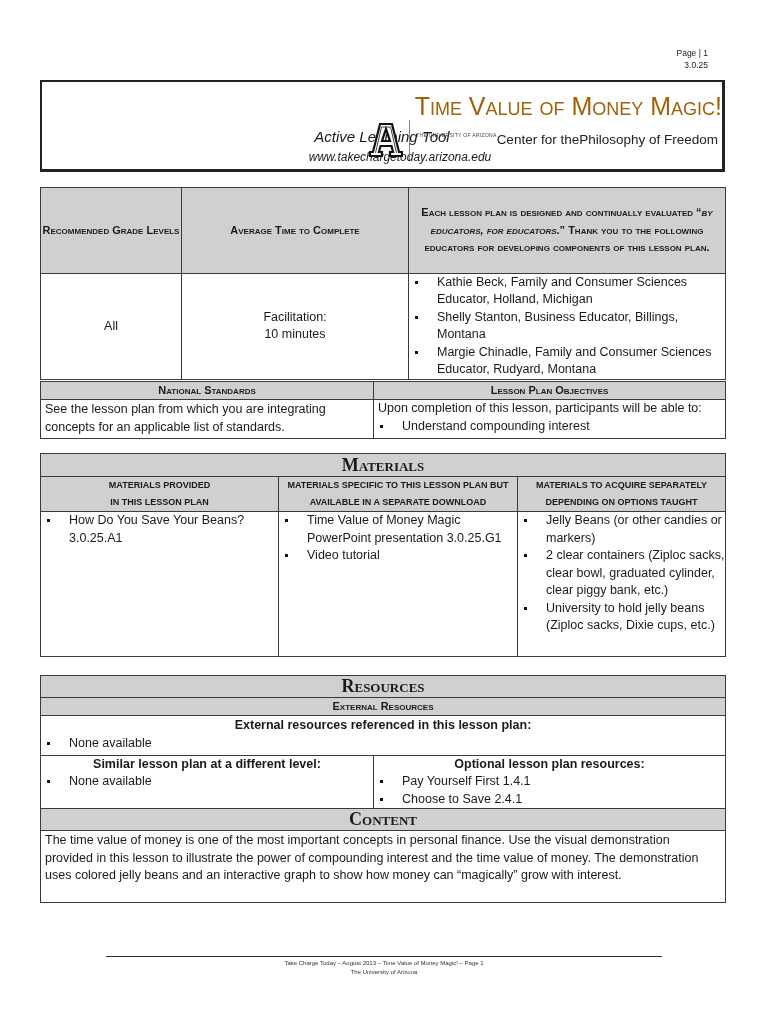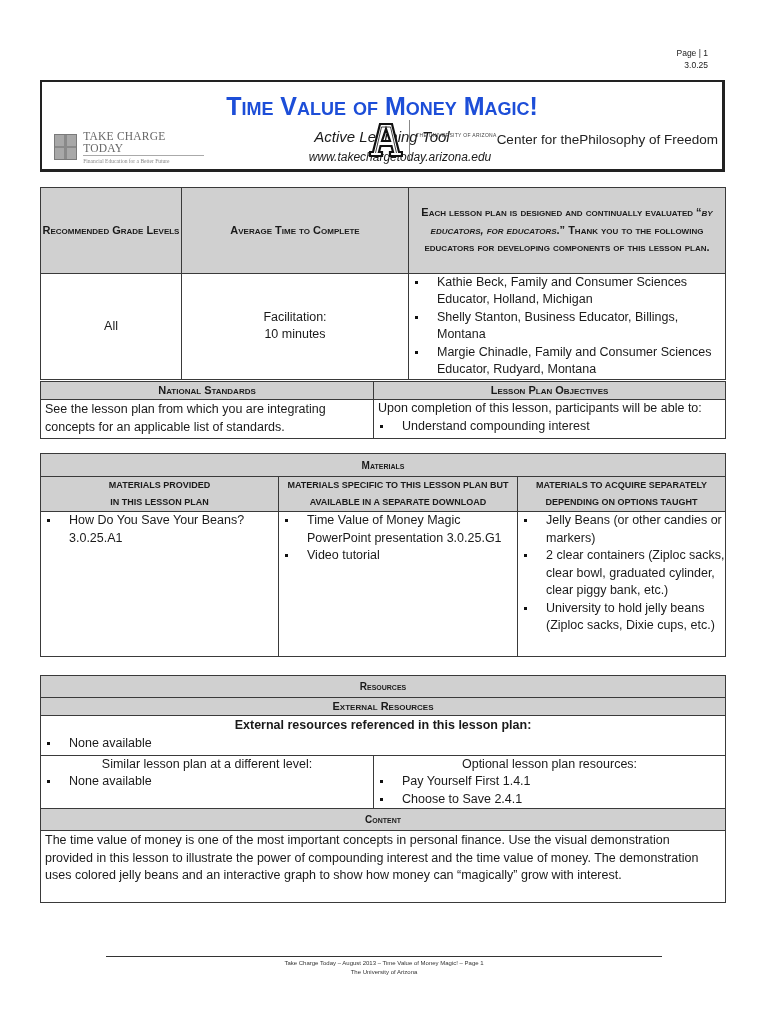--- a/index.html
+++ b/index.html
@@ -26,26 +26,26 @@
       width: 685px;
       height: 92px;
       border: 2px solid #222;
       border-right-width: 3px;
       border-bottom-width: 3px;
     }
     .title-main {
       position: absolute;
       top: 10px;
       left: 0; right: 0;
-      text-align: center;
+      text-align: right;
       font-size: 25px;
-      font-weight: bold;
+      font-weight: normal;
       font-variant: small-caps;
       letter-spacing: 0px;
-      color: #1d4ed8;
+      color: #a16207;
     }
     .subtitle {
       position: absolute;
       top: 46px;
       left: 0; right: 0;
       text-align: center;
       font-style: italic;
       font-size: 15px;
     }
     .url {
@@ -121,42 +121,42 @@
       font-weight: normal;
     }
     .hdr {
       background: #d0d0d0;
       text-align: center;
       font-weight: bold;
       font-variant: small-caps;
       font-size: 11px;
       line-height: 17px;
     }
-    .hdr-lg { font-size: 10px; }
+    .hdr-lg { font-size: 18px; font-family: Liberation Serif, serif; }
     .caps {
       text-transform: uppercase;
       font-size: 9px;
     }
     ul.sq { list-style: none; }
     ul.sq li {
       position: relative;
       padding-left: 28px;
       line-height: 17.5px;
     }
     ul.sq li::before {
       content: "";
       position: absolute;
       left: 6px;
       top: 7px;
       width: 3px; height: 3px;
       background: #111;
     }
     .cell-pad { padding: 1px 4px 2px 4px; }
     .center { text-align: center; }
-    .bold { font-weight: normal; }
+    .bold { font-weight: bold; }
 
     #t1 { left: 40px; top: 187px; width: 685px; }
     #t2 { left: 40px; top: 381px; width: 685px; border-radius: 17px; }
     #t3 { left: 40px; top: 453px; width: 685px; }
     #t4 { left: 40px; top: 675px; width: 685px; }
 
     .footer-line {
       position: absolute;
       left: 106px;
       top: 956px;
@@ -181,27 +181,20 @@
 <div class="page-num">
   <div>Page | 1</div>
   <div>3.0.25</div>
 </div>
 
 <div class="title-box">
   <div class="title-main">Time Value of Money Magic!</div>
   <div class="subtitle">Active Learning Tool</div>
   <div class="url">www.takechargetoday.arizona.edu</div>
 
-  <div class="tct-logo">
-    <div class="tct-mark"></div>
-    <div class="tct-text">
-      <span class="tct-name">TAKE CHARGE TODAY</span>
-      <span class="tct-tag">Financial Education for a Better Future</span>
-    </div>
-  </div>
 
   <div class="ua-logo">
     <svg class="ua-mark" viewBox="0 0 34 36">
       <path d="M11 2 H23 L30 30 H33 V34 H21 V30 H24 L22.5 24 H11.5 L10 30 H13 V34 H1 V30 H4 Z M13 19 H21 L17 7 Z" fill="#fff" stroke="#111" stroke-width="2.2" stroke-linejoin="miter"></path>
       <path d="M12.5 5 H21.5 L27.5 31 M6.5 31 L12.5 5" fill="none" stroke="#111" stroke-width="0.8"></path>
     </svg>
     <div class="ua-divider"></div>
     <div class="ua-text">
       <span class="ua-small">THE UNIVERSITY OF ARIZONA</span>
       <span class="ua-name">Center for the</span>

